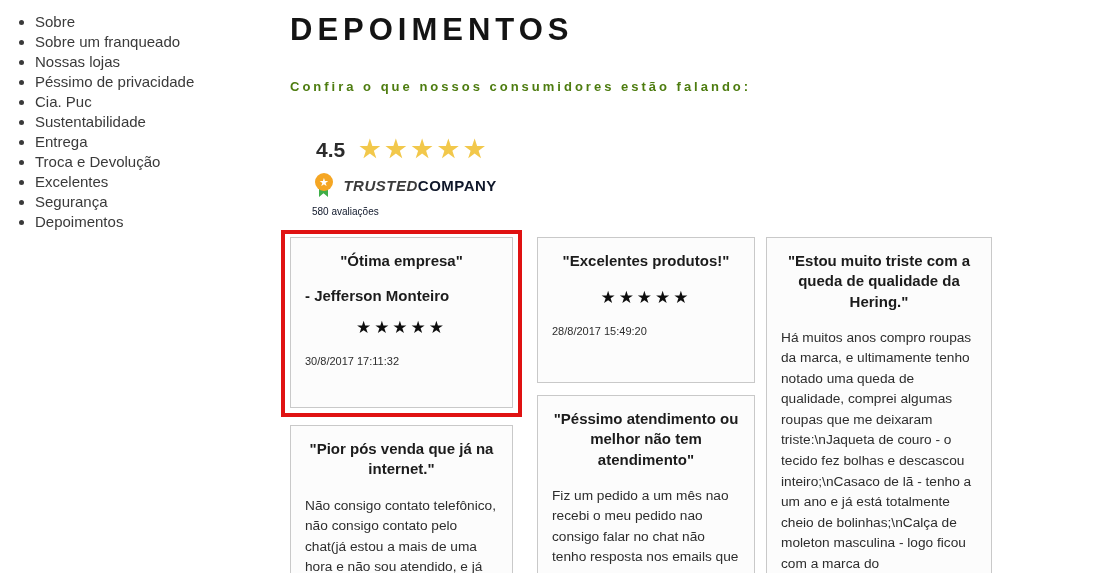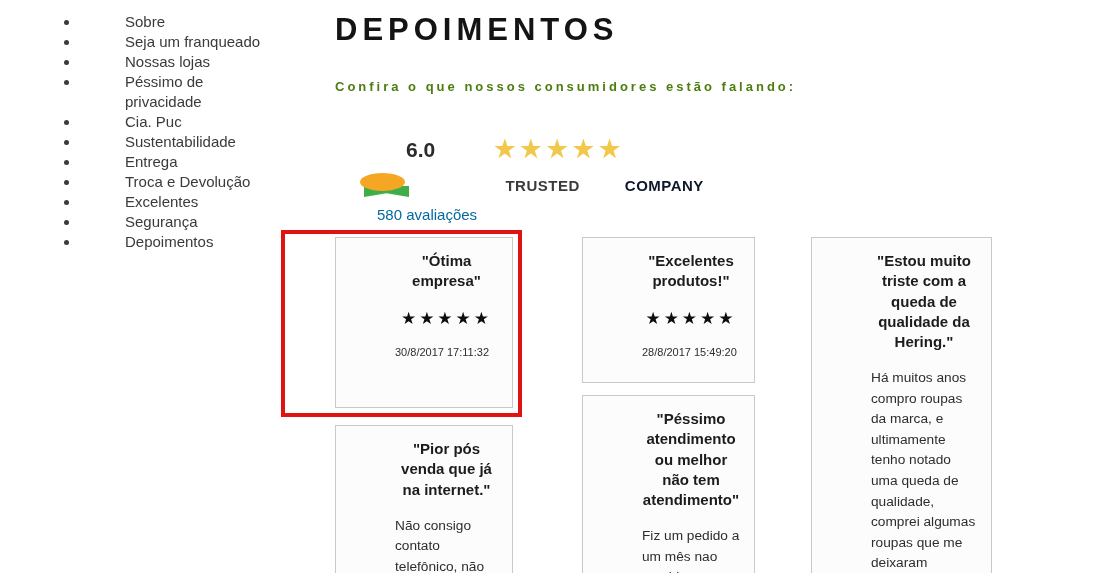--- a/index.html
+++ b/index.html
@@ -1,15 +1,15 @@
 <!DOCTYPE html>
 <html><head>
 <meta charset="utf-8">
 <style>
-  * { box-sizing: border-box; padding-left: 45px; }
+  * { box-sizing: border-box; }
   html, body {
     margin: 0; padding: 0;
     width: 1106px; height: 573px;
     overflow: hidden;
     background: #ffffff;
     font-family: "Liberation Sans", "DejaVu Sans", sans-serif;
   }
   .viewport { position: relative; width: 1106px; height: 573px; overflow: hidden; }
 
   
@@ -49,25 +49,25 @@
     position: absolute; left: 4px; bottom: 0; width: 9px; height: 11px;
     background: #3fae49;
     clip-path: polygon(0 0, 100% 0, 100% 100%, 50% 65%, 0 100%);
   }
   .medal-circle {
     position: absolute; left: 0; top: 0; width: 18px; height: 18px;
     border-radius: 50%; background: #f5a623;
     color: #ffffff; font-size: 11px; line-height: 18px; text-align: center;
   }
   .badge-text { display: inline-block; vertical-align: middle; margin-left: 6px; font-size: 15px; letter-spacing: 0.5px; }
-  .badge-trusted { font-weight: 700; color: #3b3b3b; }
+  .badge-trusted { font-weight: 700; color: #3b3b3b; font-style: italic; }
   .badge-company { font-weight: 700; color: #0f172a; }
   .reviews-count {
-    position: absolute; left: 42px; top: 206px;
-    font-size: 15px; color: #0369a1;
+    position: absolute; left: 22px; top: 206px;
+    font-size: 10px; color: #0f172a;
   }
 
   
   .col { position: absolute; top: 237px; }
   .col-1 { left: 0;     width: 223px; }
   .col-2 { left: 247px; width: 218px; }
   .col-3 { left: 476px; width: 226px; }
 
   .card {
     background: #fcfcfc;
@@ -102,60 +102,61 @@
   }
 </style>
 </head>
 <body>
 
 <div class="viewport">
 
   <nav class="sidebar">
     <ul>
       <li>Sobre</li>
-      <li>Seja um franqueado</li>
+      <li>Sobre um franqueado</li>
       <li>Nossas lojas</li>
       <li>Péssimo de privacidade</li>
       <li>Cia. Puc</li>
       <li>Sustentabilidade</li>
       <li>Entrega</li>
       <li>Troca e Devolução</li>
       <li>Excelentes</li>
       <li>Segurança</li>
       <li>Depoimentos</li>
     </ul>
   </nav>
 
   <main class="main">
 
     <h1 class="page-title">DEPOIMENTOS</h1>
     <div class="page-subtitle">Confira o que nossos consumidores estão falando:</div>
 
     <div class="rating-row">
-      <span class="rating-score">6.0</span>
+      <span class="rating-score">4.5</span>
       <span class="rating-stars">★★★★★</span>
     </div>
 
     <div class="badge-row">
       <span class="medal">
         <span class="medal-ribbon"></span>
         <span class="medal-circle">★</span>
       </span>
       <span class="badge-text">
         <span class="badge-trusted">TRUSTED</span><span class="badge-company">COMPANY</span>
       </span>
     </div>
 
     <div class="reviews-count">580 avaliações</div>
 
     <div class="highlight-box"></div>
 
     <div class="col col-1">
       <div class="card card-otima">
         <div class="card-title">"Ótima empresa"</div>
+        <div class="card-author">- Jefferson Monteiro</div>
         <div class="card-stars">★★★★★</div>
         <div class="card-date">30/8/2017 17:11:32</div>
       </div>
       <div class="card card-pior">
         <div class="card-title">"Pior pós venda que já na internet."</div>
         <div class="card-body">Não consigo contato telefônico, não consigo contato pelo chat(já estou a mais de uma hora e não sou atendido, e já passa das 18:00hs, provavelmente não serei atendido)</div>
       </div>
     </div>
 
     <div class="col col-2">

